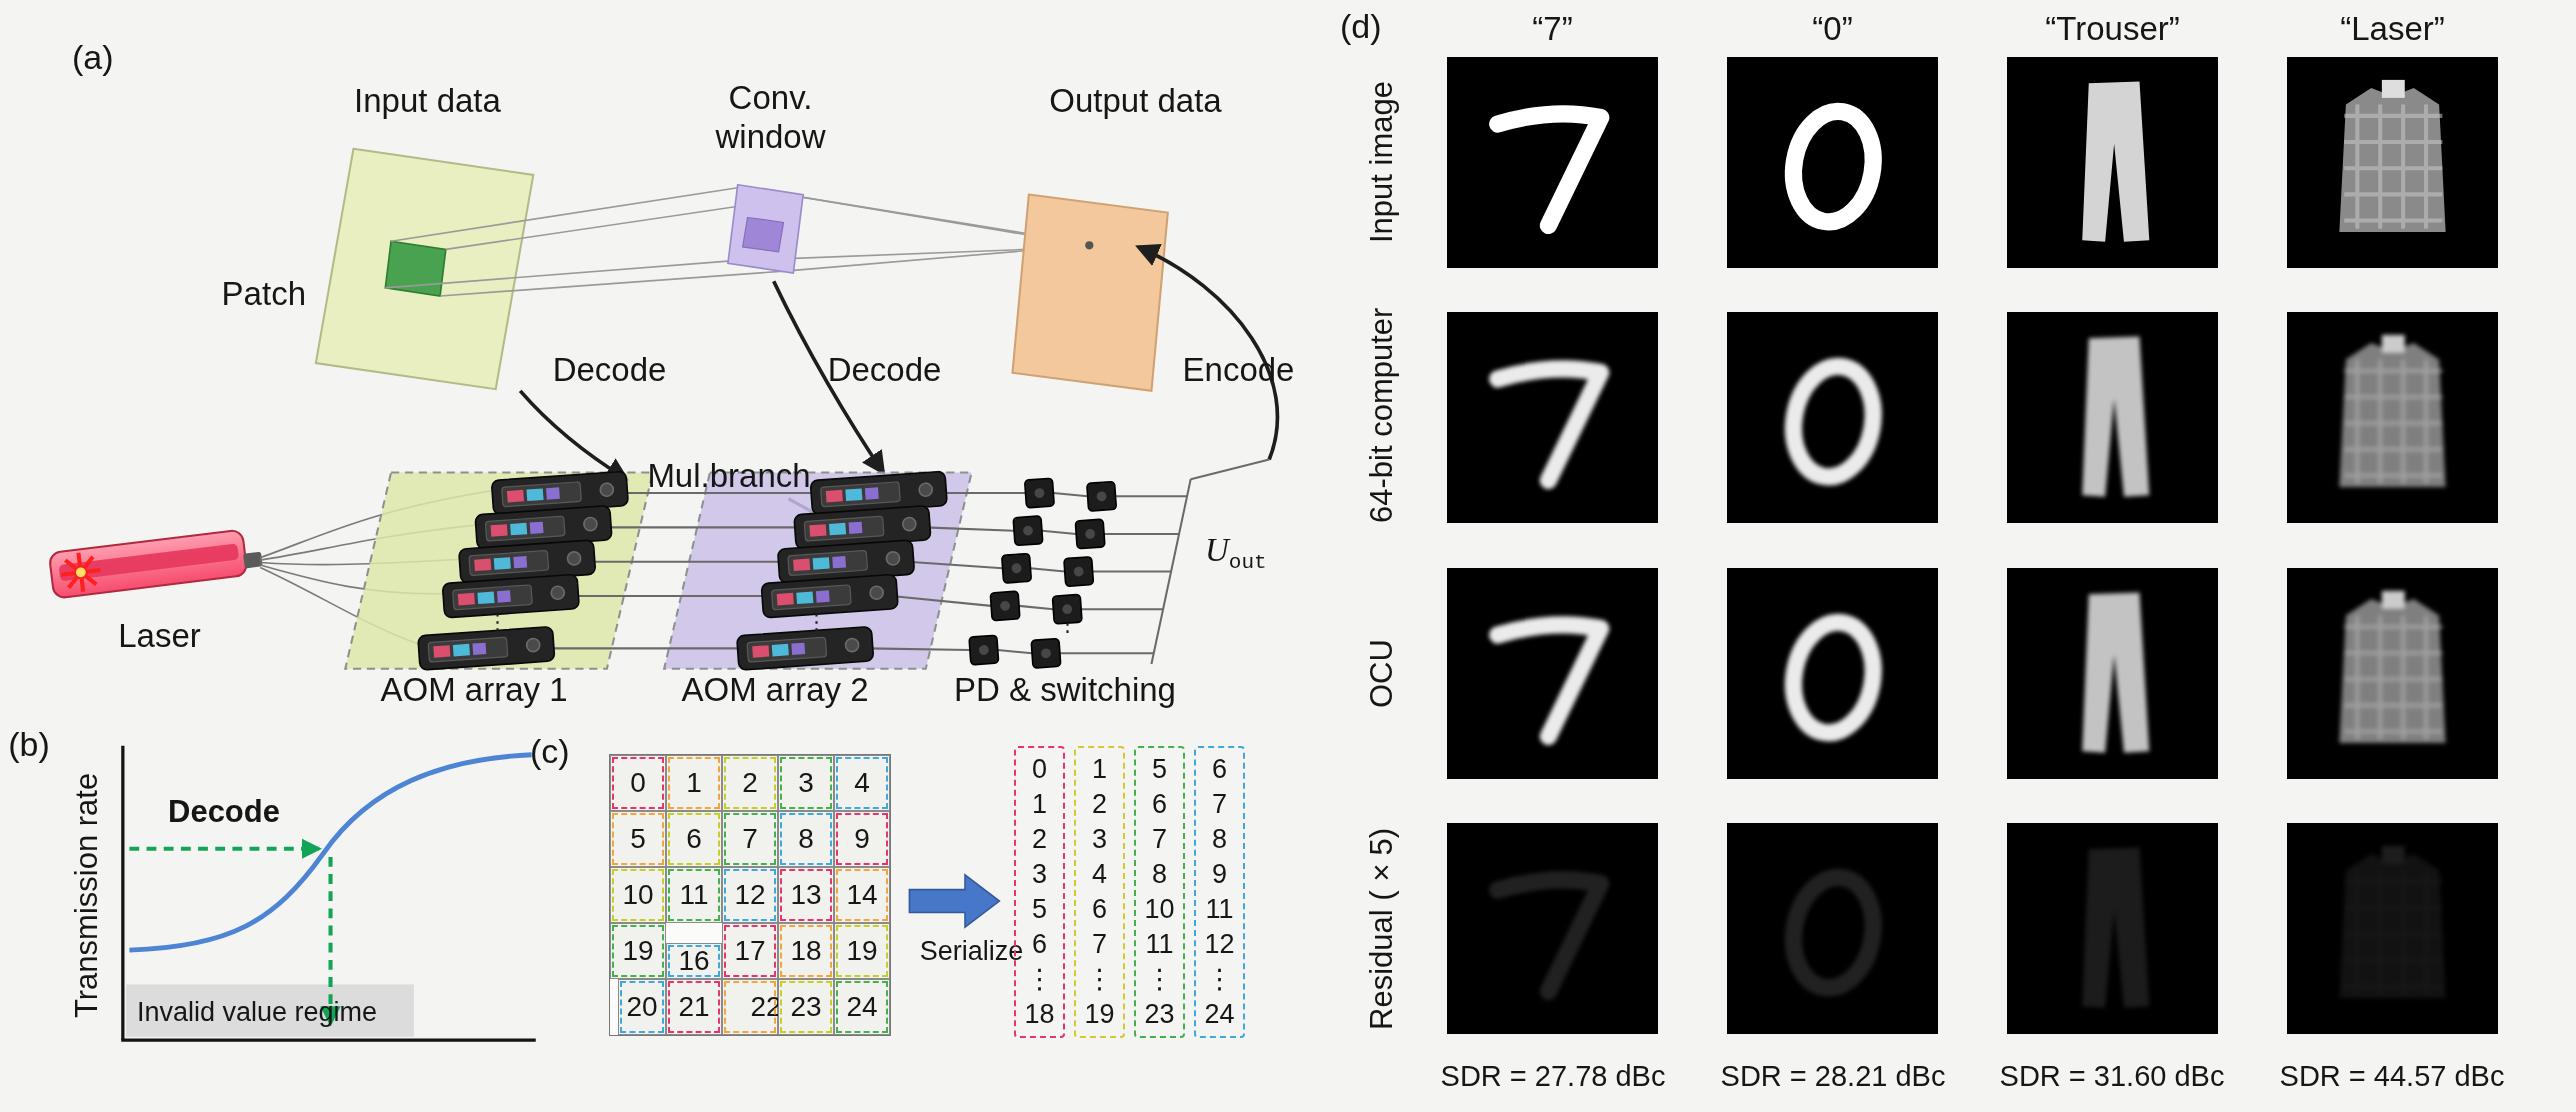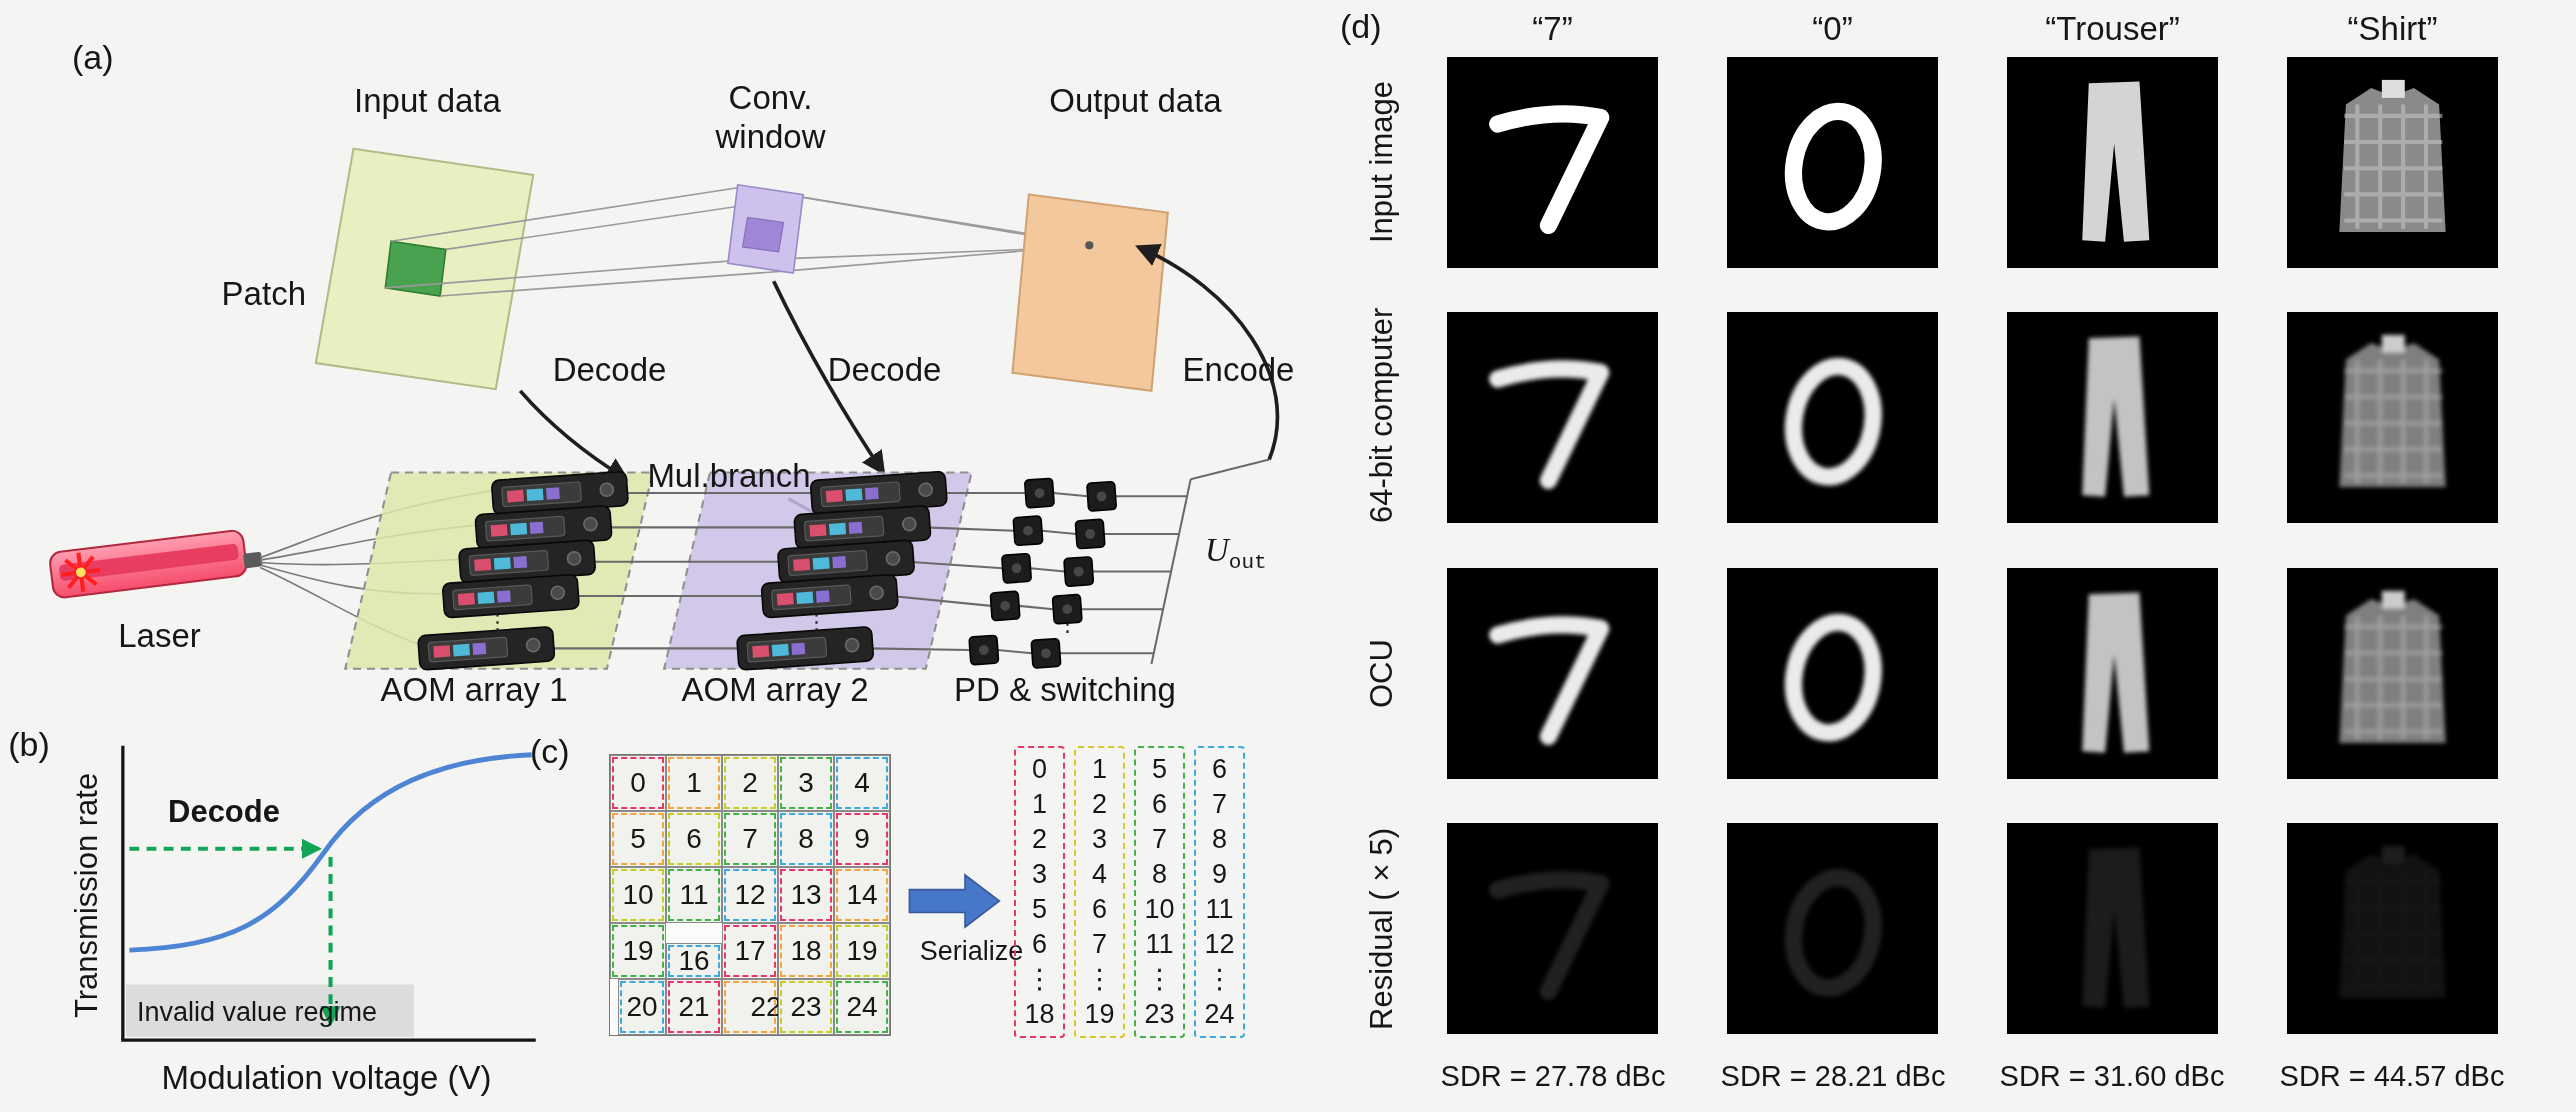--- a/index.html
+++ b/index.html
@@ -293,21 +293,20 @@
     <span class="uit">U</span><span class="usub">out</span>
   </div>
 
   <div class="lbl dots" style="left:487px;top:610px">⋮</div>
   <div class="lbl dots" style="left:806px;top:610px">⋮</div>
   <div class="lbl dots" style="left:1057px;top:612px">⋮</div>
 
   <div class="lbl vlabel" style="left:70px;top:748px;height:294px;font-size:31px">Transmission rate</div>
   <div class="lbl" style="left:168px;top:795px;font-size:31px;font-weight:600">Decode</div>
   <div class="lbl" style="left:137px;top:998px;font-size:27px">Invalid value regime</div>
-  <div class="lbl center" style="left:114px;top:1060px;width:425px">Modulation voltage (V)</div>
 
   <div class="c-grid">
       <div class="c-cell" style="outline-color: rgb(232, 53, 109);">0</div>
       <div class="c-cell" style="outline-color: rgb(240, 166, 60);">1</div>
       <div class="c-cell" style="outline-color: rgb(198, 207, 42);">2</div>
       <div class="c-cell" style="outline-color: rgb(68, 177, 76);">3</div>
       <div class="c-cell" style="outline-color: rgb(63, 169, 221);">4</div>
       <div class="c-cell" style="outline-color: rgb(240, 166, 60);">5</div>
       <div class="c-cell" style="outline-color: rgb(198, 207, 42);">6</div>
       <div class="c-cell" style="outline-color: rgb(68, 177, 76);">7</div>
@@ -373,21 +372,21 @@
       </div>
     </div>
 
   <div>
       <div class="d-header" style="left: 1447px; top: 9.8px;">“7”</div>
       <div class="d-sdr" style="left: 1413px; top: 1060px;">SDR = 27.78 dBc</div>
       <div class="d-header" style="left: 1727px; top: 9.8px;">“0”</div>
       <div class="d-sdr" style="left: 1693px; top: 1060px;">SDR = 28.21 dBc</div>
       <div class="d-header" style="left: 2007px; top: 9.8px;">“Trouser”</div>
       <div class="d-sdr" style="left: 1972px; top: 1060px;">SDR = 31.60 dBc</div>
-      <div class="d-header" style="left: 2287px; top: 9.8px;">“Shirt”</div>
+      <div class="d-header" style="left: 2287px; top: 9.8px;">“Laser”</div>
       <div class="d-sdr" style="left: 2252px; top: 1060px;">SDR = 44.57 dBc</div>
       <div class="d-rowlabel" style="left: 1364px; top: 57px;">Input image</div>
       <div class="d-cell v-sharp" style="left: 1447px; top: 57px;"><svg viewBox="0 0 258 258" width="211" height="211">
           <path class="stroke-w" d="M62,82 Q128,62 188,74 L124,206"></path>
         </svg></div>
       <div class="d-cell v-sharp" style="left: 1727px; top: 57px;"><svg viewBox="0 0 258 258" width="211" height="211">
           <ellipse class="stroke-w" cx="130" cy="134" rx="48" ry="68" transform="rotate(10 130 134)"></ellipse>
         </svg></div>
       <div class="d-cell v-sharp" style="left: 2007px; top: 57px;"><svg viewBox="0 0 258 258" width="211" height="211">
           <path fill="#d4d4d4" d="M100,32 L162,30 L174,224 L143,226 L131,106 L120,226 L92,224 Z"></path>

